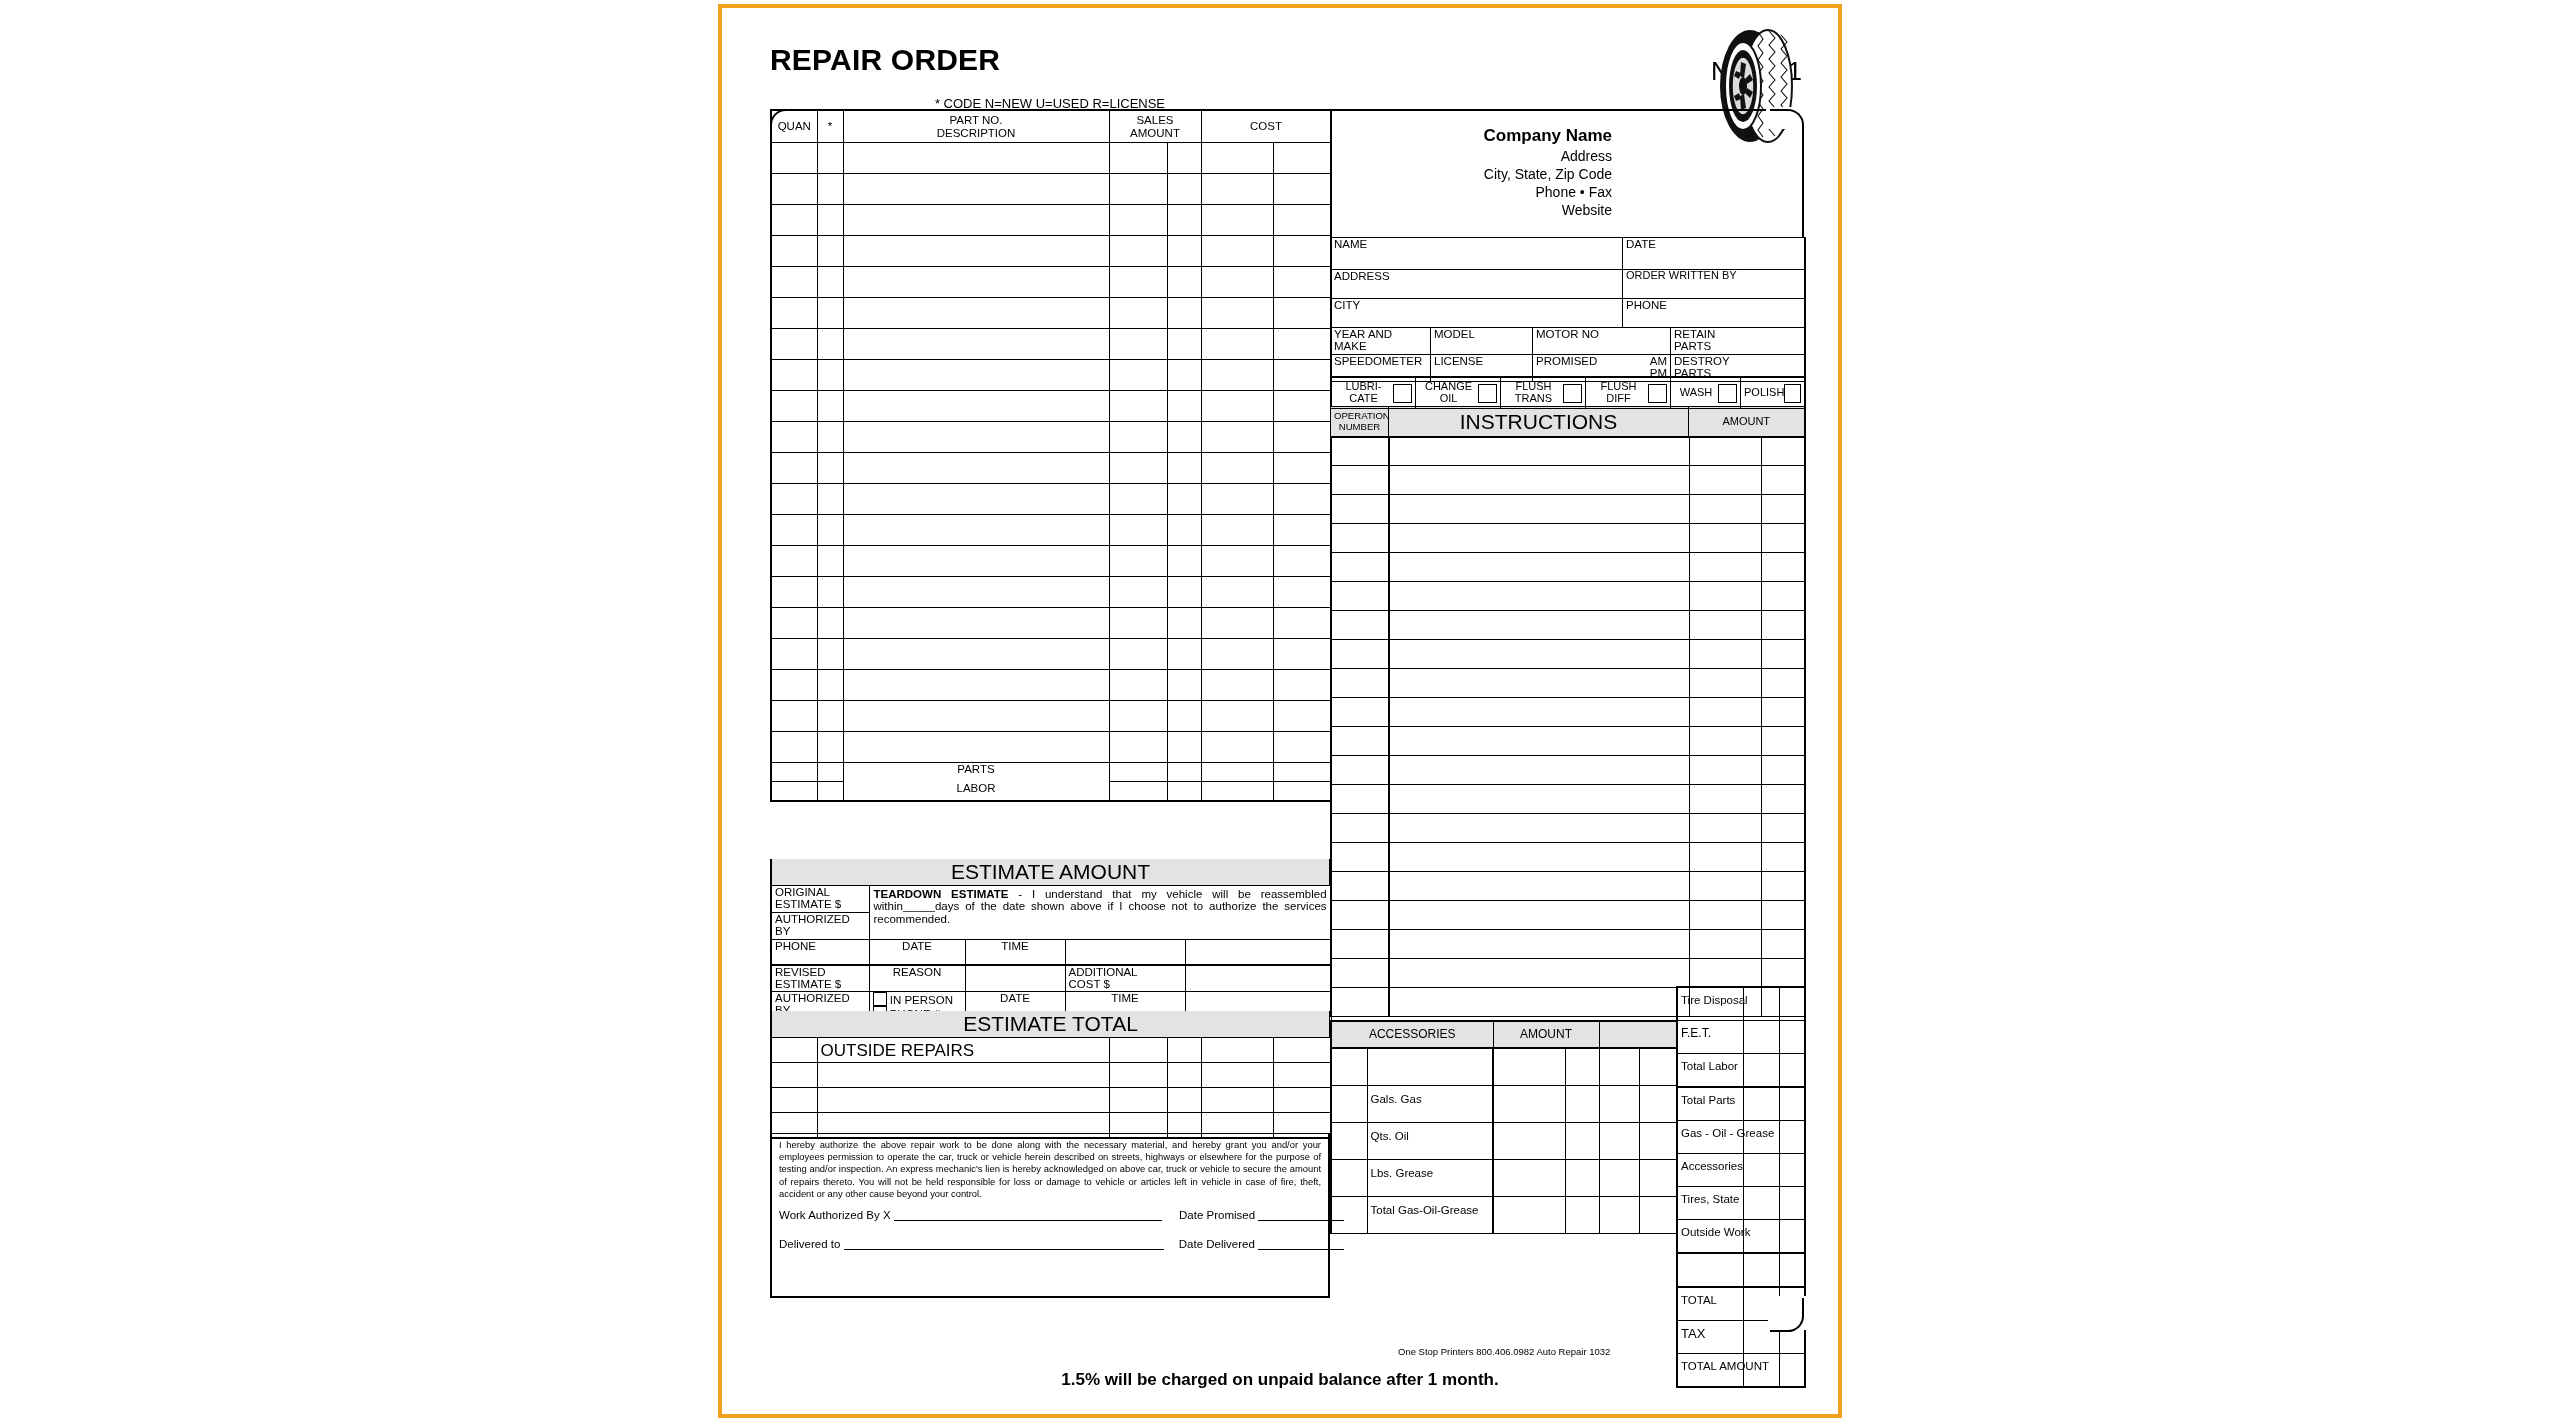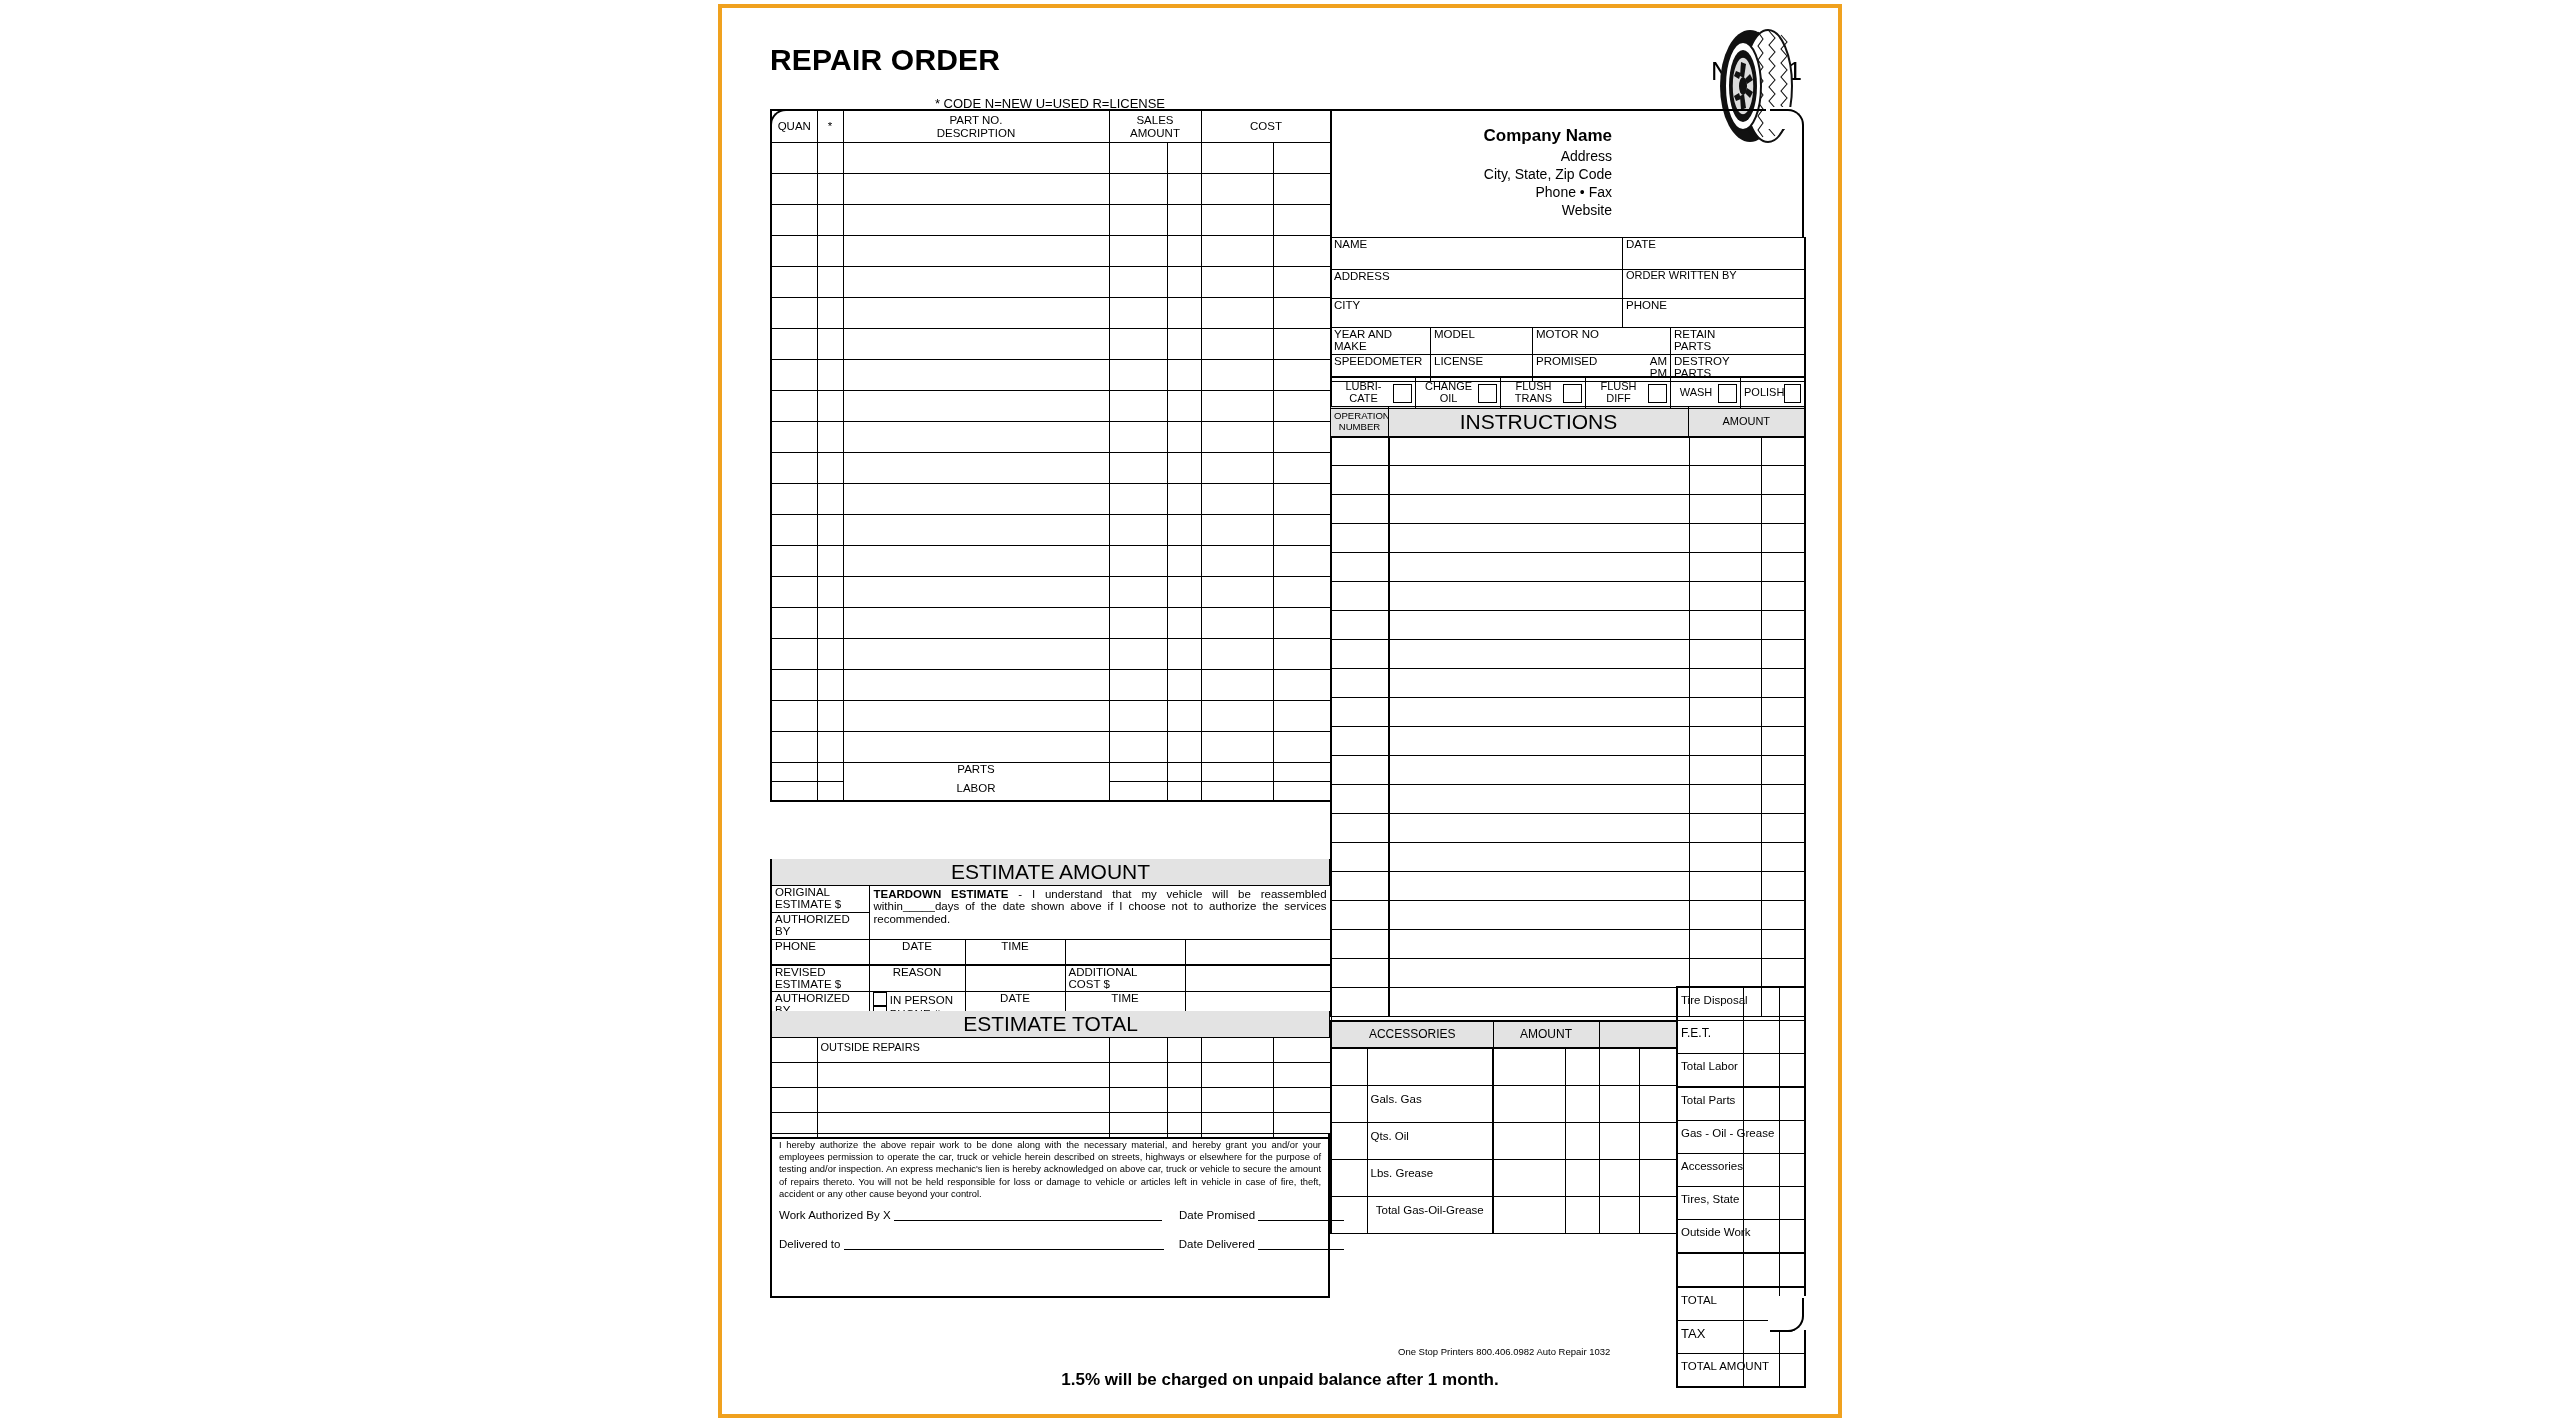--- a/index.html
+++ b/index.html
@@ -410,21 +410,21 @@
           <col style="width:46px">
           <col style="width:292px">
           <col style="width:58px">
           <col style="width:34px">
           <col style="width:72px">
           <col style="width:58px">
         </colgroup>
     <tbody>
           <tr>
       <td class="thickL" style="height:24px;"></td>
-      <td style="font-size:11px;padding-top:4px;">OUTSIDE REPAIRS</td>
+      <td style="font-size:17px;padding-top:4px;">OUTSIDE REPAIRS</td>
       <td></td>
             <td></td>
       <td></td>
             <td></td>
     </tr>
     </tbody>
         <tbody id="outside-rows">
           <tr>
             <td class="thickL" style="height: 24px;"></td>
             <td style="height: 24px;"></td>
@@ -779,21 +779,21 @@
           <tr>
             <td class="thickL" style="height: 29px;"></td>
             <td style="height: 29px; font-size: 11.5px; padding-top: 7px;">Lbs. Grease</td>
             <td class="thickL"></td>
             <td></td>
             <td></td>
             <td></td>
           </tr>
           <tr>
             <td class="thickL" style="height: 29px;"></td>
-            <td style="height: 29px; font-size: 11.5px; padding-top: 7px; text-align: center;">Total Gas-Oil-Grease</td>
+            <td style="height: 29px; font-size: 11.5px; padding-top: 7px;">Total Gas-Oil-Grease</td>
             <td class="thickL"></td>
             <td></td>
             <td></td>
             <td></td>
           </tr>
         </tbody>
   </table>
 
   <table class="tbl" style="left:954px;top:978px;width:128px;">
     <colgroup>

